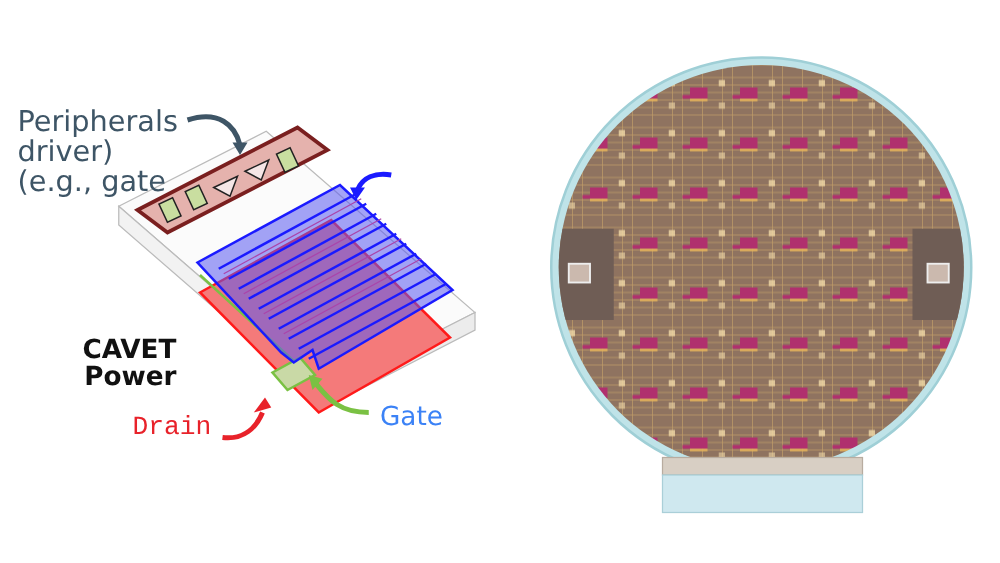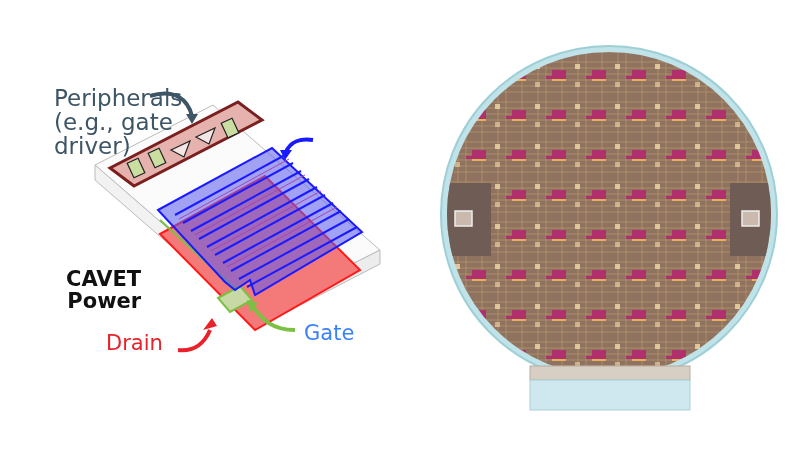--- a/index.html
+++ b/index.html
@@ -1,22 +1,22 @@
 <!DOCTYPE html>
 <html><head>
 <meta charset="utf-8">
 <style>
   html,body{margin:0;padding:0;background:#ffffff;}
   body{width:800px;height:450px;position:relative;overflow:hidden;font-family:"DejaVu Sans",sans-serif;}
   .lbl{position:absolute;white-space:nowrap;line-height:1.05;}
-  #periph{left:14px;top:86px;font-size:23px;color:#3e5566;margin-left:40px;}
+  #periph{left:14px;top:86px;font-size:23px;color:#3e5566;}
   #periph span{display:block;}
   #power{left:66px;top:268px;font-size:21px;font-weight:bold;color:#111;text-align:right;}
   #power span{display:block;}
-  #drain{left:106px;top:332px;font-size:21px;color:#e8222a;}
+  #drain{left:106px;top:332px;font-size:21px;color:#e8222a;font-family:Liberation Mono, monospace;}
   #gate{left:304px;top:322px;font-size:21px;color:#3b82f6;}
   svg{position:absolute;left:0;top:0;}
 </style>
 </head>
 <body>
 
 <svg width="420" height="450" viewBox="0 0 420 450">
 
   <g>
     <polygon points="95,165 213,105 380,250 262,310" fill="#fbfbfb" stroke="#bbbbbb" stroke-width="1"></polygon>
@@ -65,22 +65,22 @@
   <path d="M313,140 C300,138 290,142 286,152" fill="none" stroke="#1a1aff" stroke-width="4"></path>
   <polygon points="280,150 292,150 285,160" fill="#1a1aff"></polygon>
   <path d="M178,350 C195,352 205,342 210,330" fill="none" stroke="#e8222a" stroke-width="4"></path>
   <polygon points="203,330 217,326 212,318" fill="#e8222a"></polygon>
   <path d="M295,330 C270,330 262,318 252,306" fill="none" stroke="#7ac143" stroke-width="4"></path>
   <polygon points="247,300 258,303 250,312" fill="#7ac143"></polygon>
 </svg>
 
 <div class="lbl" id="periph">
   <span>Peripherals</span>
+  <span>driver)</span>
   <span>(e.g., gate</span>
-  <span>driver)</span>
 </div>
 <div class="lbl" id="power">
   <span>CAVET</span>
   <span>Power</span>
 </div>
 <div class="lbl" id="drain">Drain</div>
 <div class="lbl" id="gate">Gate</div>
 
 <svg width="800" height="450" viewBox="0 0 800 450" style="pointer-events:none">
   <defs>

